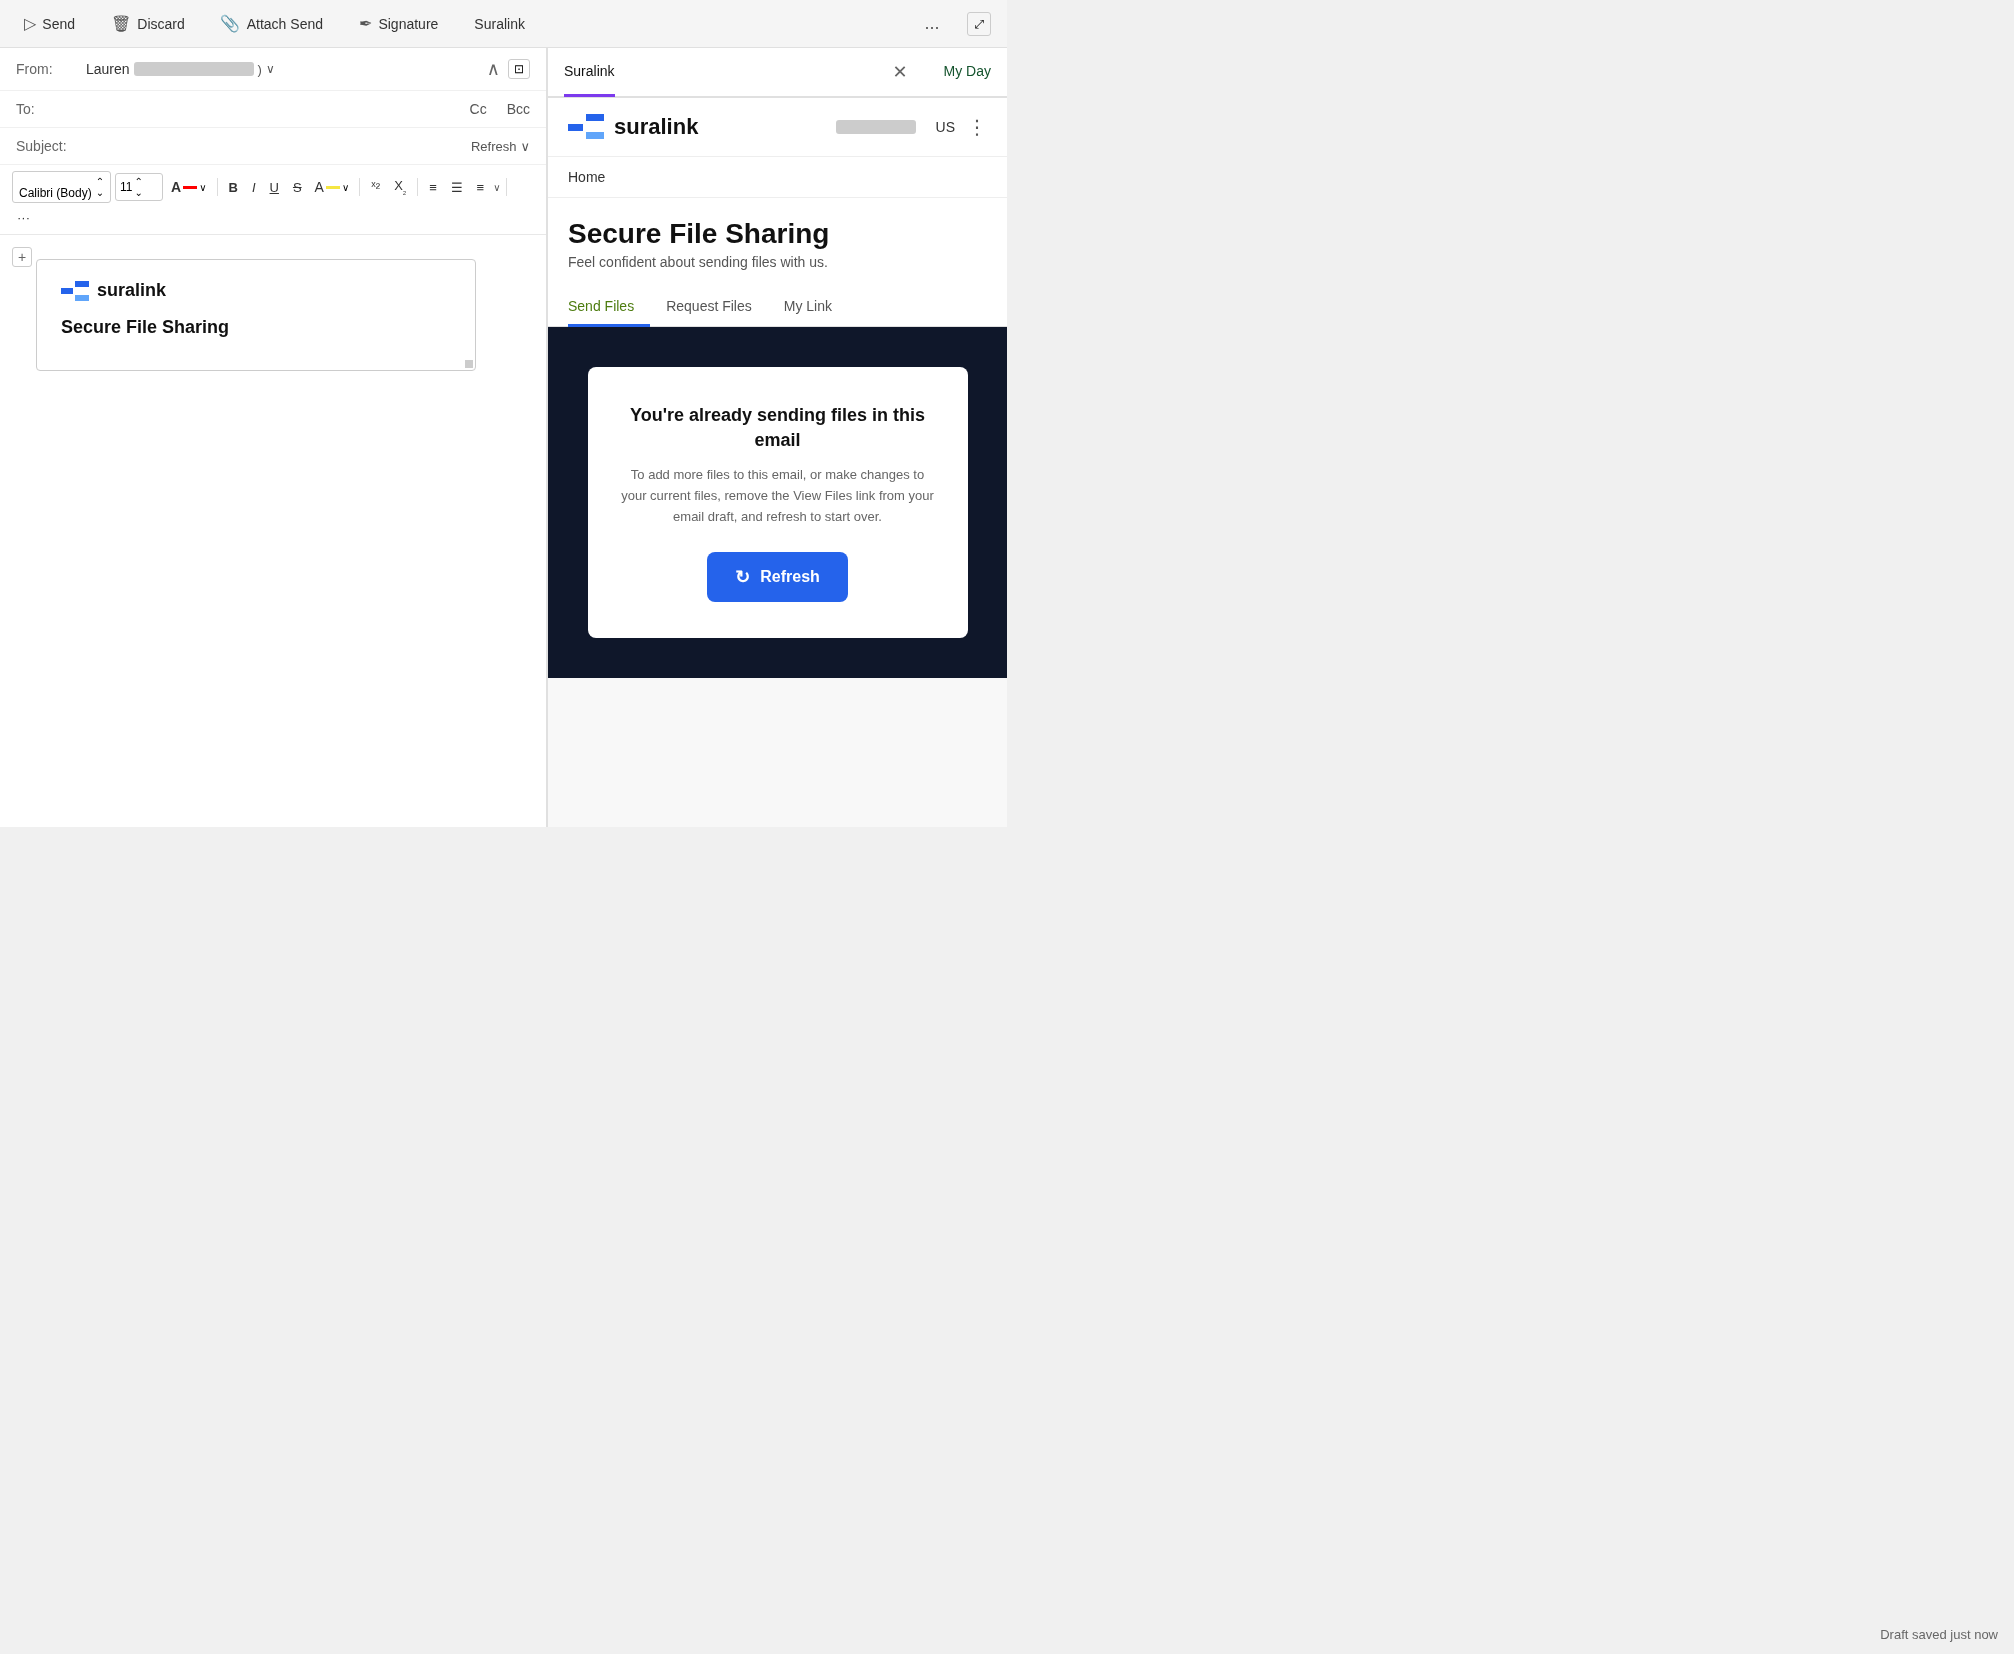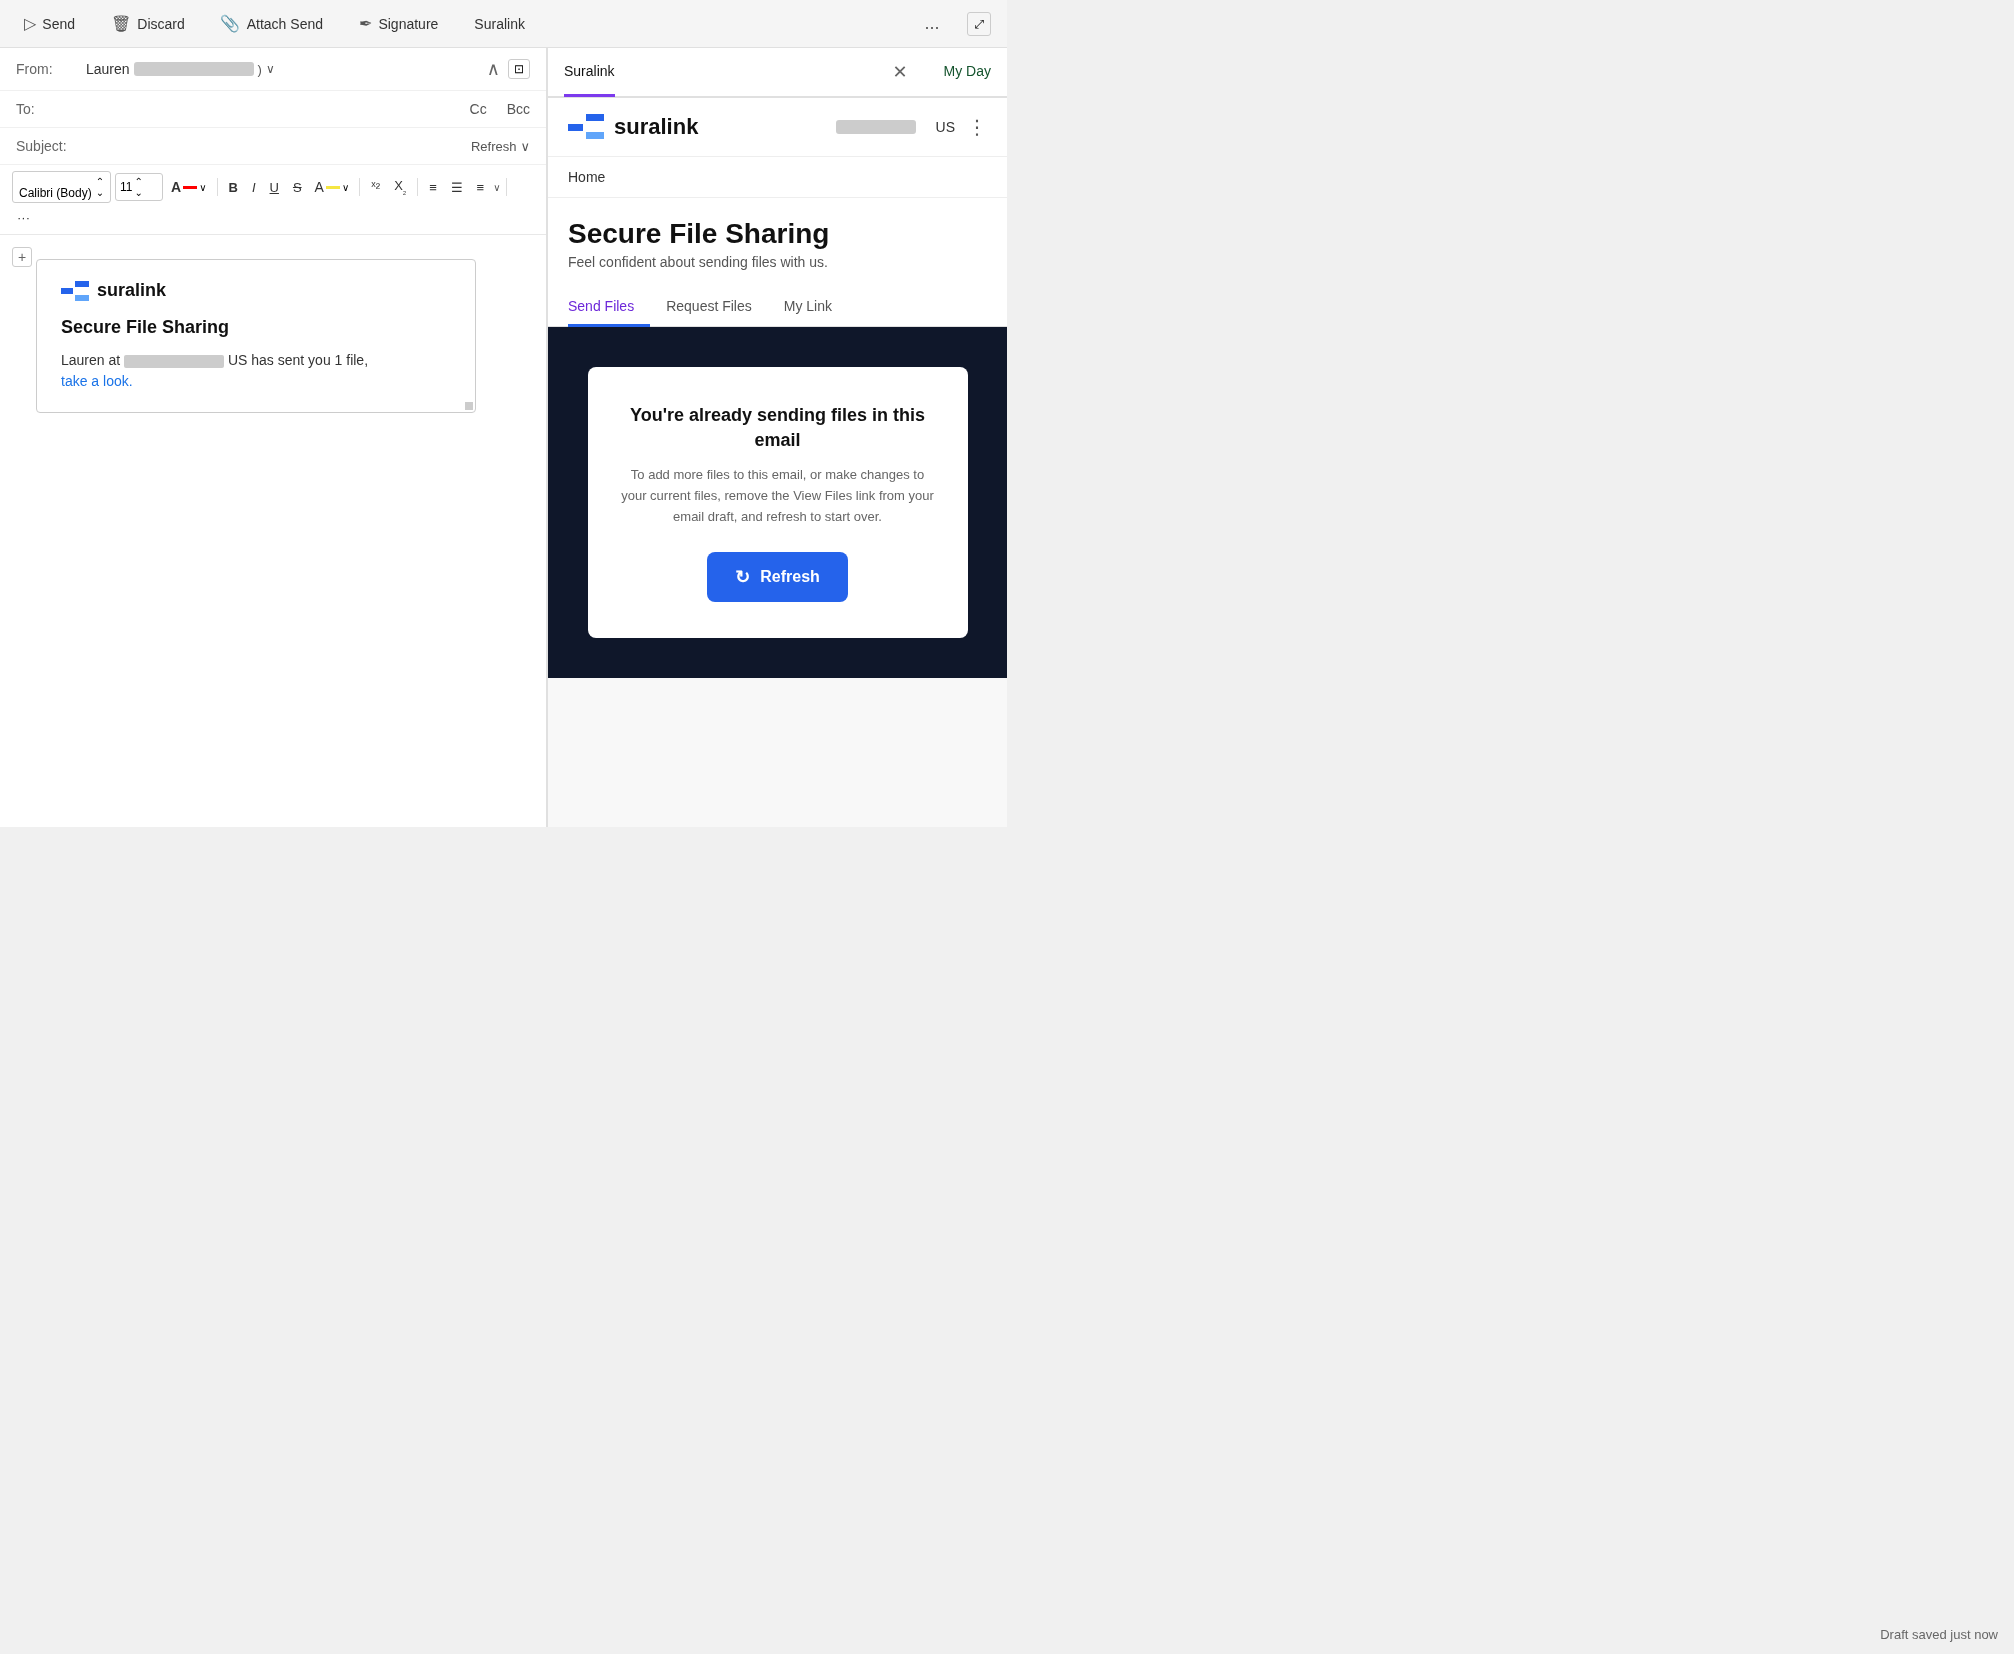--- a/index.html
+++ b/index.html
@@ -432,21 +432,21 @@
       font-size: 14px;
       font-weight: 500;
       color: #555;
       cursor: pointer;
       padding: 8px 16px 10px;
       border-bottom: 3px solid transparent;
       margin-bottom: -1px;
     }
     .sub-tab:first-child { padding-left: 0; }
     .sub-tab.active {
-      color: #6d28d9;
+      color: #4d7c0f;
       border-bottom-color: #2563eb;
     }
 
     
     .send-files-content {
       padding: 40px 28px;
       display: flex;
       flex-direction: column;
       align-items: center;
       text-align: center;
@@ -605,27 +605,20 @@
           <svg class="preview-logo-icon" viewBox="0 0 28 20">
             <rect x="0" y="7" width="12" height="6" fill="#2563eb"></rect>
             <rect x="14" y="0" width="14" height="6" fill="#2563eb"></rect>
             <rect x="14" y="14" width="14" height="6" fill="#60a5fa"></rect>
           </svg>
           <span class="preview-logo-text">suralink</span>
         </div>
 
         <div class="preview-title">Secure File Sharing</div>
 
-        <div class="preview-body">
-          <span>Lauren at</span>
-          <span class="preview-email-blur"></span>
-          <span>US has sent you 1 file,</span>
-          <br>
-          <a class="preview-link" href="#">take a look.</a>
-        </div>
 
         <div class="preview-resize"></div>
       </div>
     </div>
 
     <div class="draft-saved">Draft saved just now</div>
   </div>
 
   <div class="suralink-panel">
 

